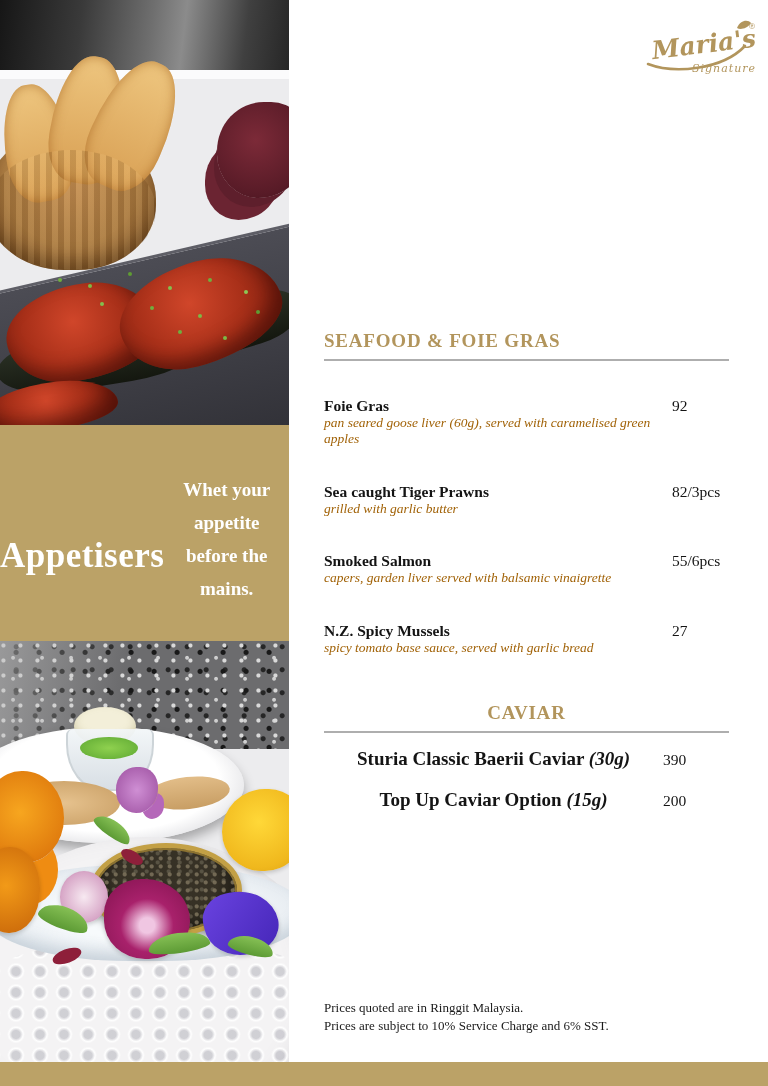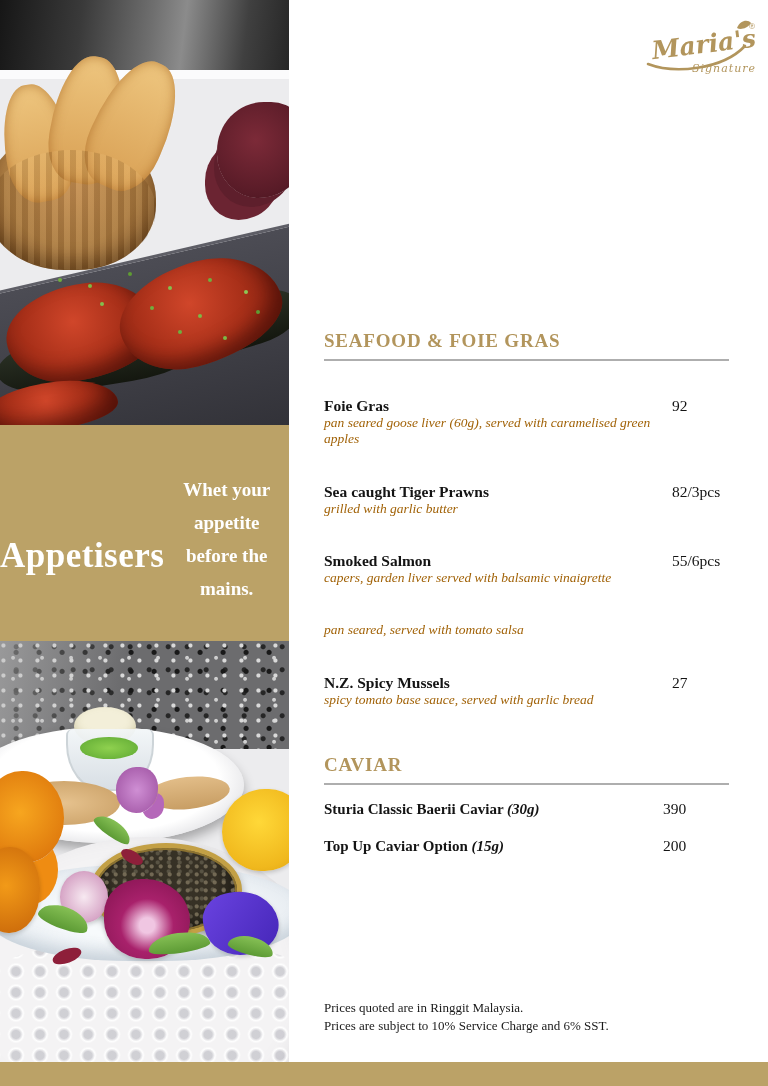--- a/index.html
+++ b/index.html
@@ -122,24 +122,24 @@
   
   .content{position:absolute;left:324px;top:330px;width:405px;}
   .section-title{color:#b2955c;font-weight:bold;font-size:19px;letter-spacing:.8px;}
   .rule{border:none;border-top:2px solid #aeaeae;margin:7px 0 0 0;}
   .items{margin-top:14px;}
   .menu-item{margin-bottom:10px;margin-top:36px;}
   .row{display:flex;align-items:baseline;}
   .iname{width:348px;font-weight:bold;font-size:15.5px;color:#141414;}
   .iprice{font-size:15.5px;color:#141414;white-space:nowrap;}
   .idesc{font-style:italic;font-size:13.5px;color:#a16207;line-height:1.17;width:332px;}
-  .caviar-section{margin-top:46px;}
+  .caviar-section{margin-top:46px;text-align:center;}
   .crow{margin-top:15px;}
   .crow + .crow{margin-top:19px;}
-  .cname{width:339px;font-weight:bold;font-size:15px;color:#141414;}
+  .cname{width:339px;font-weight:bold;font-size:19px;color:#141414;}
   .csize{font-style:italic;}
   .footer{position:absolute;left:324px;top:999px;font-size:13px;line-height:1.35;color:#1a1a1a;}
 </style>
 </head>
 <body>
 
 <div class="page">
 
   <div class="photo photo1">
     <div class="p1-top"></div>
@@ -230,21 +230,20 @@
 
         <div class="menu-item">
           <div class="row">
             <span class="iname">Smoked Salmon</span>
             <span class="iprice">55/6pcs</span>
           </div>
           <div class="idesc">capers, garden liver served with balsamic vinaigrette</div>
         </div>
 
         <div class="menu-item">
-          <div class="idesc">pan seared, served with tomato salsa</div>
         </div>
 
         <div class="menu-item">
           <div class="row">
             <span class="iname">N.Z. Spicy Mussels</span>
             <span class="iprice">27</span>
           </div>
           <div class="idesc">spicy tomato base sauce, served with garlic bread</div>
         </div>
 

